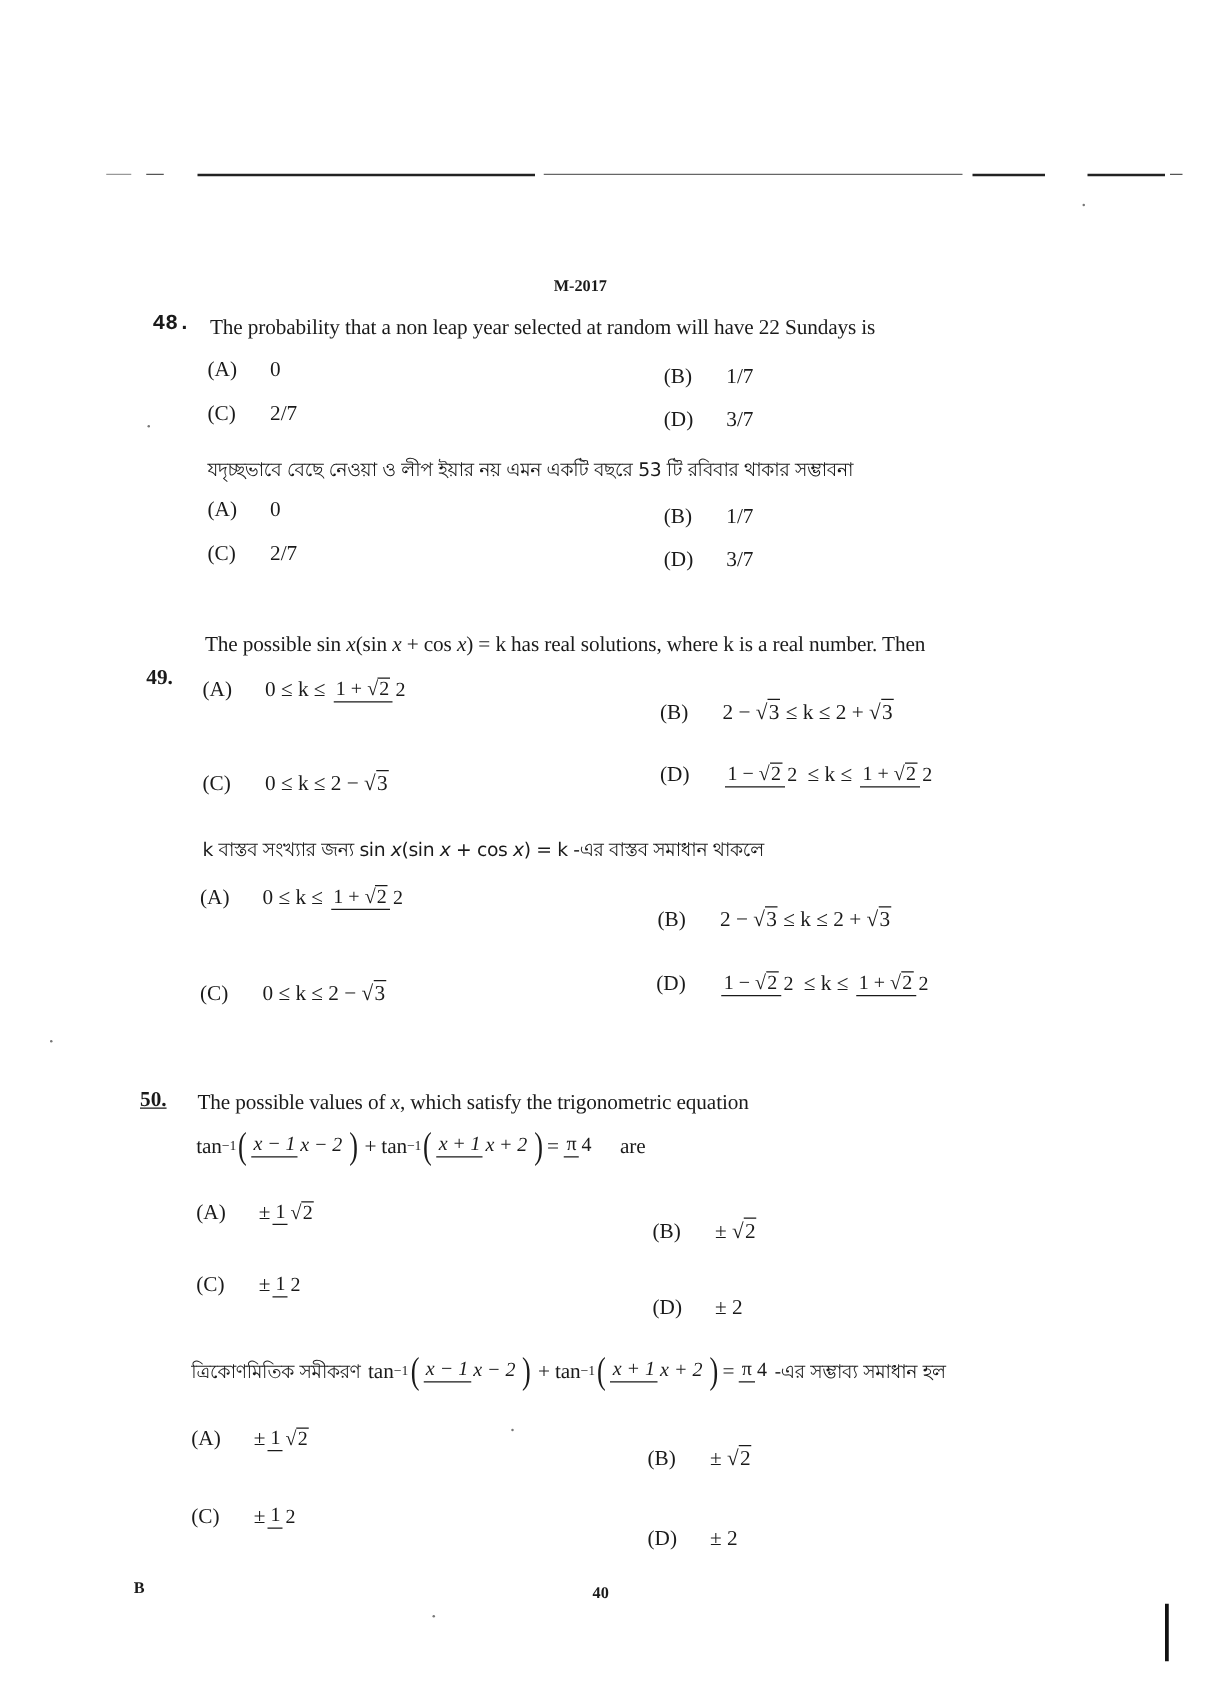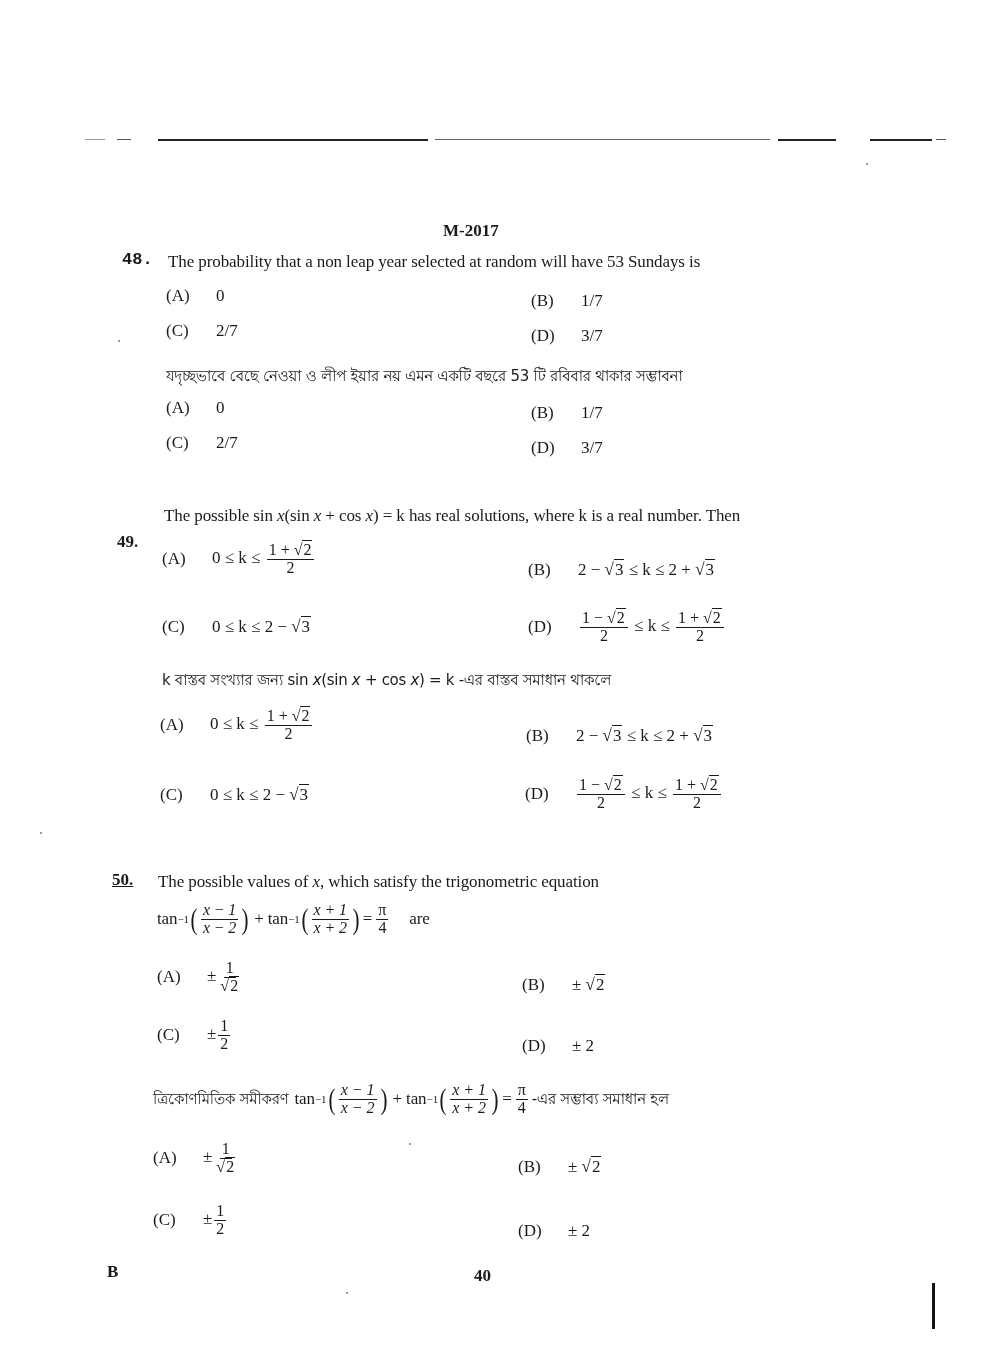--- a/index.html
+++ b/index.html
@@ -2,25 +2,25 @@
 <html><head>
   <meta charset="utf-8">
   <style>
     html, body { margin: 0; padding: 0; background: #ffffff; }
     body { width: 984px; height: 1355px; position: relative; overflow: hidden;
       font-family: "Liberation Serif", "DejaVu Serif", serif; color: #1a1a1a; }
     .abs { position: absolute; white-space: nowrap; }
     .t { font-size: 17px; letter-spacing: -0.1px; }
     .bn { font-family: "DejaVu Sans", sans-serif; font-size: 15px; letter-spacing: -0.3px; }
     .qnum { font-weight: bold; font-size: 17px; }
-    .hdr { font-weight: bold; font-size: 17px; }
+    .hdr { font-weight: bold; font-size: 13px; }
     .opt { font-size: 17px; display: flex; align-items: center; gap: 18px; }
     .lbl { display: inline-block; min-width: 32px; }
     .it { font-style: italic; }
-    .frac { display: inline-flex; flex-direction: column; align-items: center; vertical-align: middle; font-size: 16px; line-height: 1.05; margin: 0 2px; }
+    .frac { display: inline-flex; flex-direction: row; align-items: center; vertical-align: middle; font-size: 16px; line-height: 1.05; margin: 0 2px; }
     .frac .num { border-bottom: 1px solid #1a1a1a; padding: 0 2px; }
     .frac .den { padding: 0 2px; }
     .paren { font-size: 30px; font-weight: 200; vertical-align: middle; line-height: 1; transform: scaleX(0.7); display: inline-block; }
     .sqrt { display: inline-block; }
     .sqrt .rad { border-top: 1px solid #1a1a1a; padding: 0 1px; }
     .sup { font-size: 11px; vertical-align: super; }
     .rule { position: absolute; height: 1px; background: #555; }
     .rule.thick { height: 2px; background: #222; }
     .dot { position: absolute; width: 2px; height: 2px; background: #777; border-radius: 1px; }
     .vbar { position: absolute; width: 3px; background: #111; }
@@ -33,21 +33,21 @@
 <div class="rule thick" style="left:158px;top:139px;width:270px;"></div>
 <div class="rule" style="left:435px;top:139px;width:335px;background:#666;"></div>
 <div class="rule thick" style="left:778px;top:139px;width:58px;"></div>
 <div class="rule thick" style="left:870px;top:139px;width:62px;"></div>
 <div class="rule" style="left:936px;top:139px;width:10px;"></div>
 <div class="dot" style="left:866px;top:163px;"></div>
 
 <div class="abs hdr" style="left:443px;top:221px;">M-2017</div>
 
 <div class="abs qnum" style="left:122px;top:250px;font-family:Liberation Mono, monospace;">48.</div>
-<div class="abs t" style="left:168px;top:252px;">The probability that a non leap year selected at random will have 53 Sundays is</div>
+<div class="abs t" style="left:168px;top:252px;">The probability that a non leap year selected at random will have 22 Sundays is</div>
 
 <div class="abs opt" style="left:166px;top:286px;">
   <span class="lbl">(A)</span>
   <span>0</span>
 </div>
 <div class="abs opt" style="left:531px;top:291px;">
   <span class="lbl">(B)</span>
   <span>1/7</span>
 </div>
 <div class="abs opt" style="left:166px;top:321px;">

